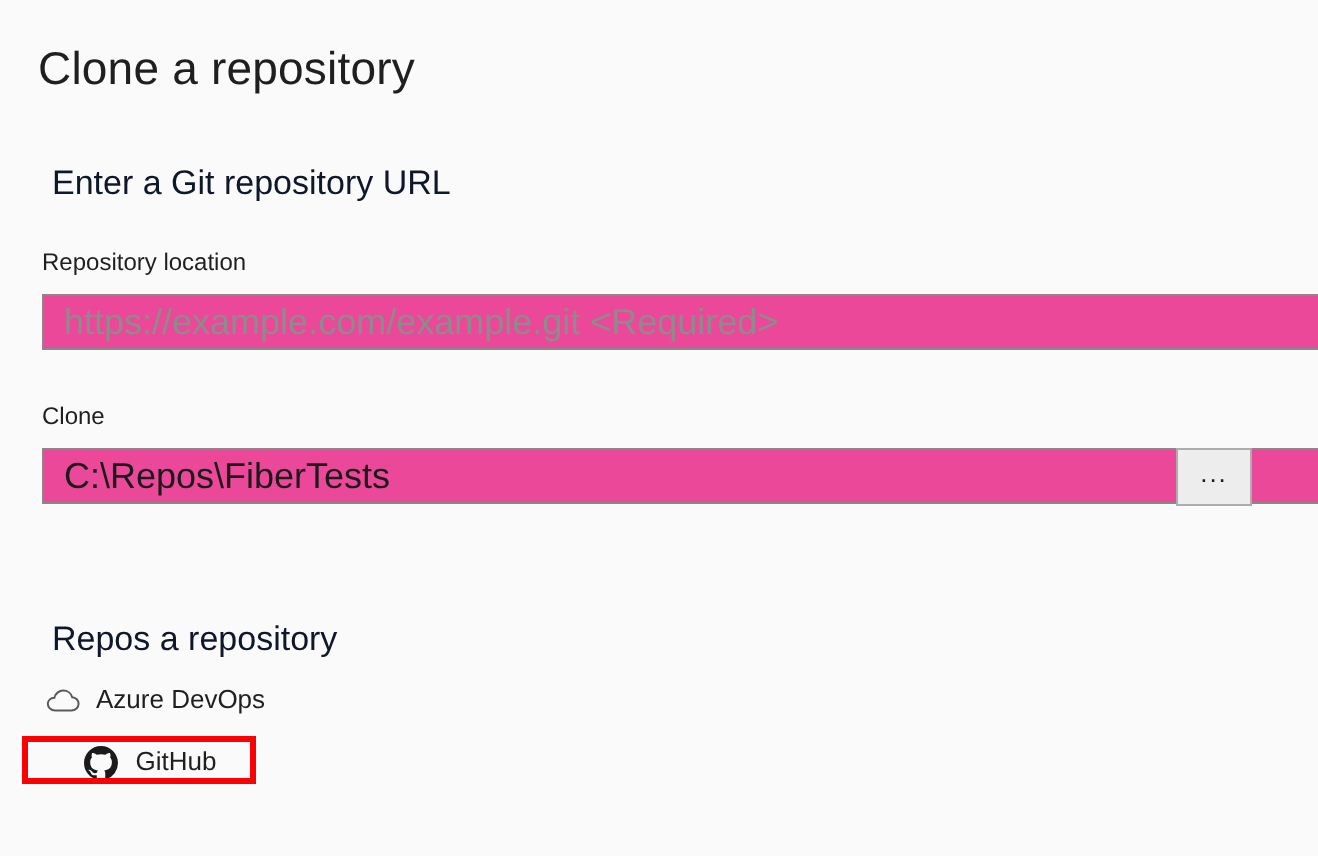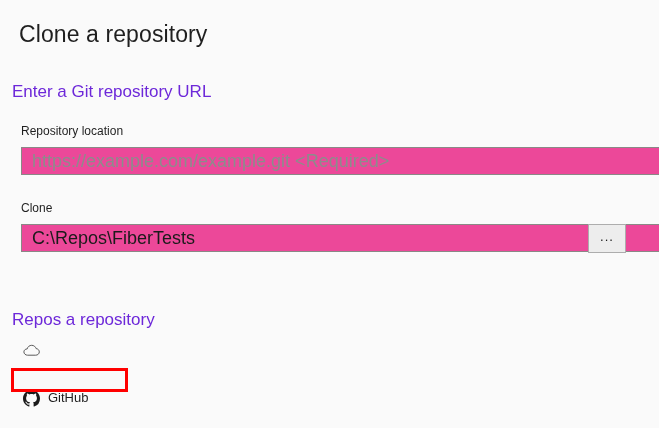--- a/index.html
+++ b/index.html
@@ -31,24 +31,24 @@
     font-weight: 300;
     letter-spacing: 0.1px;
     color: #1f1f1f;
     line-height: 40px;
     white-space: nowrap;
   }
 
   
   .section-heading {
     position: absolute;
-    left: 12px;
+    left: 26px;
     font-size: 17px;
     font-weight: 400;
-    color: #6d28d9;
+    color: #0f172a;
     line-height: 22px;
     white-space: nowrap;
   }
   .section-heading.url-section { top: 81px; }
   .section-heading.browse-section { top: 309px; }
 
   
   .field-label {
     position: absolute;
     left: 21px;
@@ -121,21 +121,22 @@
   .provider-item {
     position: relative;
     display: flex;
     align-items: center;
     height: 24px;
     margin-left: 20px;
     width: 108px;
     cursor: default;
   }
   .provider-item + .provider-item {
-    margin-top: 24px;
+    margin-top: 7px;
+    justify-content: center;
   }
   .provider-icon {
     width: 18px;
     height: 18px;
     display: flex;
     align-items: center;
     justify-content: center;
     flex: 0 0 18px;
     margin-left: 2px;
   }
@@ -183,20 +184,21 @@
   <div class="section-heading browse-section">Repos a repository</div>
 
   <div class="provider-list">
 
     <div class="provider-item">
       <span class="provider-icon">
         <svg width="17" height="12" viewBox="0 0 17 12" aria-hidden="true">
           <path d="M4.6 11.2h8.1c2.0 0 3.6-1.5 3.6-3.3 0-1.7-1.4-3.2-3.2-3.3-.5-1.9-2.3-3.3-4.4-3.3-2.2 0-4.1 1.5-4.5 3.6C2.2 5.0 0.9 6.3 0.9 7.9c0 1.8 1.6 3.3 3.7 3.3z" fill="none" stroke="#5a5a5a" stroke-width="1"></path>
         </svg>
       </span>
+      <span class="provider-label">Azure DevOps</span>
     </div>
 
     <div class="provider-item">
       <span class="provider-icon">
         <svg width="17" height="17" viewBox="0 0 16 16" aria-hidden="true">
           <path fill="#1b1b1b" d="M8 0C3.58 0 0 3.58 0 8c0 3.54 2.29 6.53 5.47 7.59.4.07.55-.17.55-.38 0-.19-.01-.82-.01-1.49-2.01.37-2.53-.49-2.69-.94-.09-.23-.48-.94-.82-1.13-.28-.15-.68-.52-.01-.53.63-.01 1.08.58 1.23.82.72 1.21 1.87.87 2.33.66.07-.52.28-.87.51-1.07-1.78-.2-3.64-.89-3.64-3.95 0-.87.31-1.59.82-2.15-.08-.2-.36-1.02.08-2.12 0 0 .67-.21 2.2.82.64-.18 1.32-.27 2-.27.68 0 1.36.09 2 .27 1.53-1.04 2.2-.82 2.2-.82.44 1.1.16 1.92.08 2.12.51.56.82 1.27.82 2.15 0 3.07-1.87 3.75-3.65 3.95.29.25.54.73.54 1.48 0 1.07-.01 1.93-.01 2.2 0 .21.15.46.55.38A8.01 8.01 0 0 0 16 8c0-4.42-3.58-8-8-8z"></path>
         </svg>
       </span>
       <span class="provider-label">GitHub</span>
     </div>

